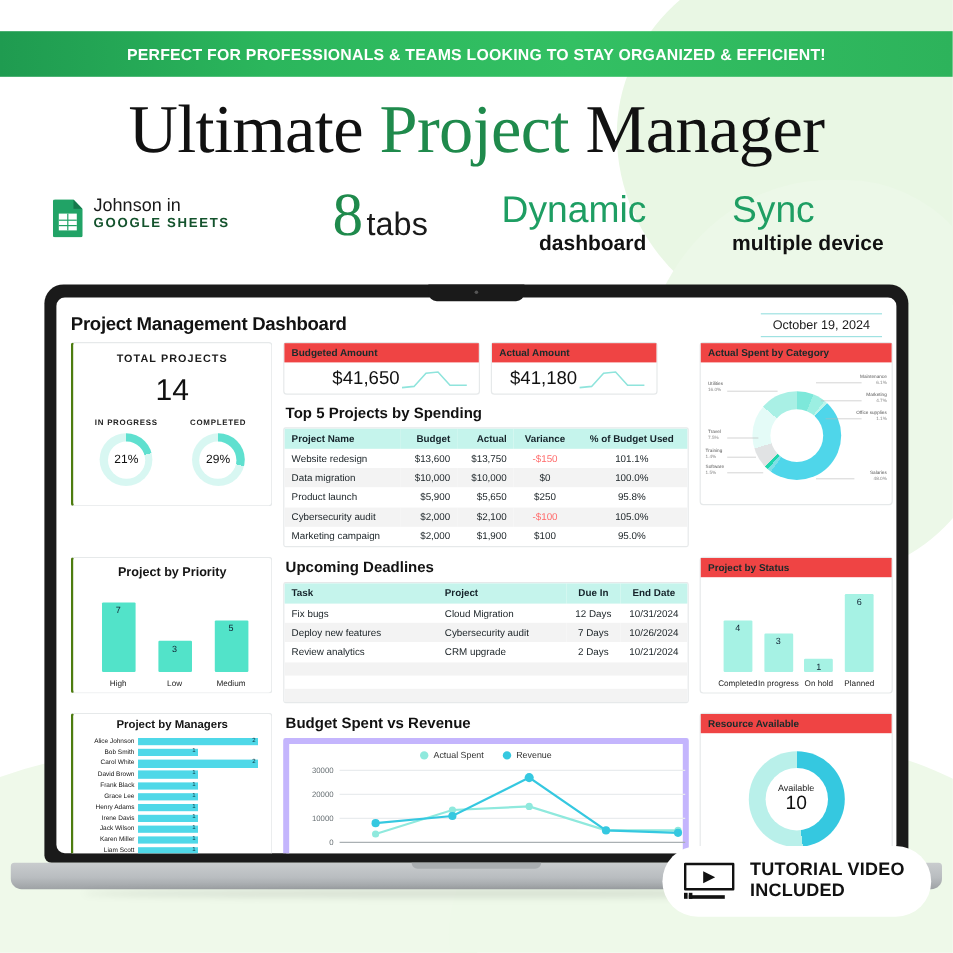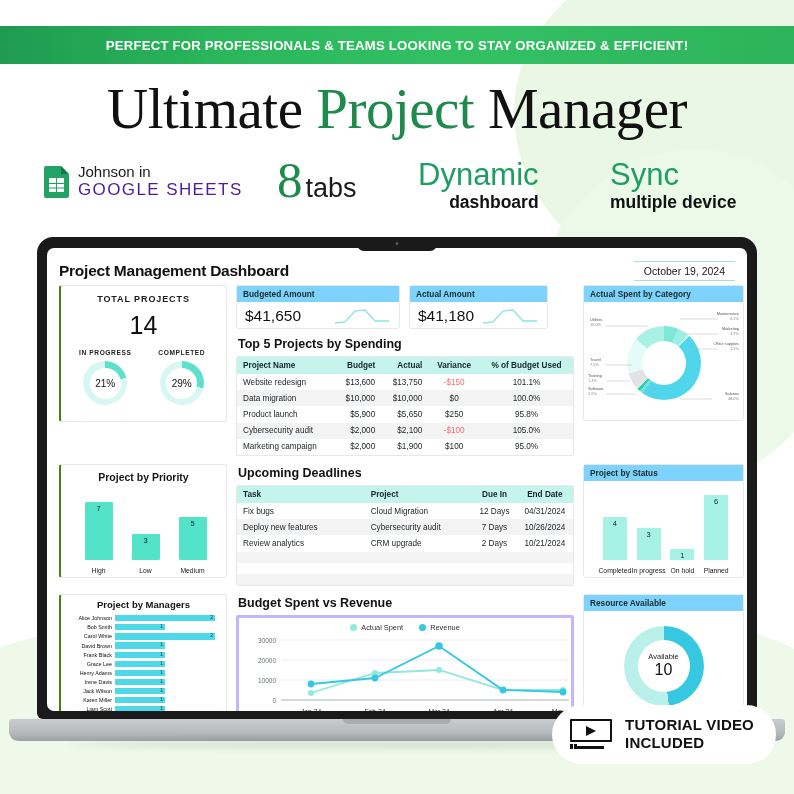--- a/index.html
+++ b/index.html
@@ -83,21 +83,21 @@
   }
   .gs-icon .grid::before {
     content: ""; position: absolute; left: 0; top: 4.5px; width: 15px; height: 1.4px;
     background: #21a366; box-shadow: 0 4.5px 0 #21a366;
   }
   .gs-icon .grid::after {
     content: ""; position: absolute; left: 7px; top: 0; width: 1.4px; height: 14px;
     background: #21a366;
   }
   .f-sheets .l1 { font-size: 15px; color: #1a1a1a; line-height: 1.15; }
-  .f-sheets .l2 { font-size: 17px; font-weight: normal; color: #4c1d95; letter-spacing: 1.4px; line-height: 1.15; }
+  .f-sheets .l2 { font-size: 11px; font-weight: bold; color: #14532d; letter-spacing: 1.4px; line-height: 1.15; }
 
   .f-tabs { left: 277px; top: 0px; align-items: baseline; }
   .f-tabs .num {
     font-family: "Liberation Serif", serif;
     font-size: 51px; color: #1f8a4c; line-height: 1; margin-right: 3px;
   }
   .f-tabs .word { font-size: 27px; color: #1a1a1a; }
 
   .f-dyn { left: 418px; top: 4px; flex-direction: column; align-items: flex-start; }
   .f-dyn .big { font-size: 31px; color: #1e9e63; line-height: 1.05; }
@@ -152,21 +152,21 @@
   .grid-row { display: flex; gap: 9px; }
   .col-left { width: 168px; flex: none; }
   .col-mid { width: 338px; flex: none; }
   .col-right { width: 161px; flex: none; }
 
   .card {
     background: #ffffff; border: 1px solid #e6e9ea; border-radius: 3px;
   }
   .card-accent { border-left: 2px solid #4d7c0f; }
   .card-hdr {
-    background: #7dd3fc; font-size: 8.3px; font-weight: bold; color: #1a2a2a;
+    background: #ef4444; font-size: 8.3px; font-weight: bold; color: #1a2a2a;
     padding: 3px 6px;
   }
 
   
   .tp { height: 137px; padding: 8px 6px 6px 6px; text-align: center; }
   .tp-label { font-size: 9px; letter-spacing: .9px; color: #1b1b1b; font-weight: 600; }
   .tp-num { font-size: 25px; color: #111; margin-top: 7px; font-weight: 300; }
   .tp-sub { display: flex; justify-content: space-around; margin-top: 9px; }
   .tp-sub .item { width: 62px; }
   .tp-sub .cap { font-size: 6.6px; letter-spacing: .6px; color: #222; font-weight: 600; }
@@ -176,21 +176,21 @@
     position: relative;
   }
   .ring .hole {
     width: 31px; height: 31px; border-radius: 50%; background: #fff;
     display: flex; align-items: center; justify-content: center;
     font-size: 10px; color: #111;
   }
 
   
   .kpi { height: 44px; }
-  .kpi-body { display: flex; align-items: center; justify-content: space-between; padding: 4px 8px 4px 8px; }
+  .kpi-body { display: flex; align-items: center; justify-content: flex-end; padding: 4px 8px 4px 8px; }
   .kpi-val { font-size: 15.5px; color: #111; font-weight: 400; }
 
   .sec-title { font-size: 12.5px; font-weight: bold; color: #121212; margin: 8px 0 5px 2px; }
 
   table.t { width: 100%; border-collapse: collapse; }
   table.t th {
     background: #c5f4ec; font-size: 8.2px; font-weight: bold; color: #15232a;
     padding: 4px 6px; text-align: right;
   }
   table.t th.l, table.t td.l { text-align: left; }
@@ -212,21 +212,21 @@
   .bars2 .bar { background: #a6f2e4; width: 24px; }
 
   
   .mgr { padding: 3px 6px 6px 6px; }
   .mgr-row { display: flex; align-items: center; height: 7.6px; margin-bottom: 1.5px; }
   .mgr-name { width: 48px; font-size: 5.4px; color: #111; text-align: right; padding-right: 3px; white-space: nowrap; }
   .mgr-bar { height: 6.2px; background: #4fd8e8; position: relative; }
   .mgr-bar .v { position: absolute; right: 2px; top: -1px; font-size: 5px; color: #0b3b44; }
 
   
-  .lc { height: 112px; position: relative; border: 3px solid #c4b5fd; border-radius: 2px; background: #fff; }
+  .lc { height: 112px; position: relative; border: 5px solid #c4b5fd; border-radius: 2px; background: #fff; }
   .lc-legend { display: flex; justify-content: center; gap: 16px; padding-top: 5px; }
   .lc-legend .li { display: flex; align-items: center; gap: 4px; font-size: 7.4px; color: #333; }
   .dot { width: 7px; height: 7px; border-radius: 50%; }
 
   
   .res { height: 110px; display: flex; align-items: center; justify-content: center; }
   .res-donut {
     width: 80px; height: 80px; border-radius: 50%;
     display: flex; align-items: center; justify-content: center; position: relative;
   }
@@ -506,21 +506,21 @@
                   <th class="l" style="width:32%;">Project</th>
                   <th class="c">Due In</th>
                   <th class="c">End Date</th>
                 </tr>
                   </thead>
                 <tbody>
                   <tr>
                     <td class="l">Fix bugs</td>
                     <td class="l">Cloud Migration</td>
                     <td class="c">12 Days</td>
-                    <td class="c">04/31/2024</td>
+                    <td class="c">10/31/2024</td>
                   </tr>
                   <tr>
                     <td class="l">Deploy new features</td>
                     <td class="l">Cybersecurity audit</td>
                     <td class="c">7 Days</td>
                     <td class="c">10/26/2024</td>
                   </tr>
                   <tr>
                     <td class="l">Review analytics</td>
                     <td class="l">CRM upgrade</td>

